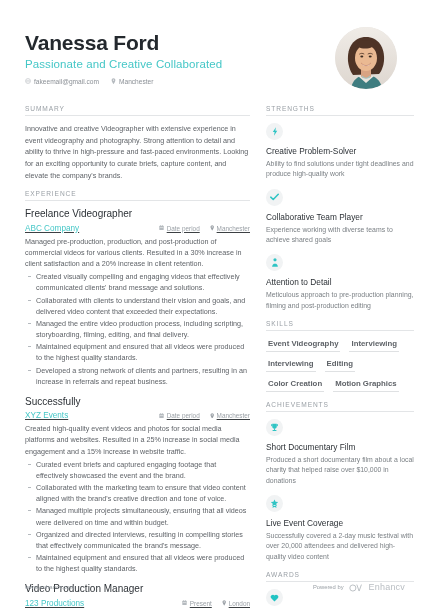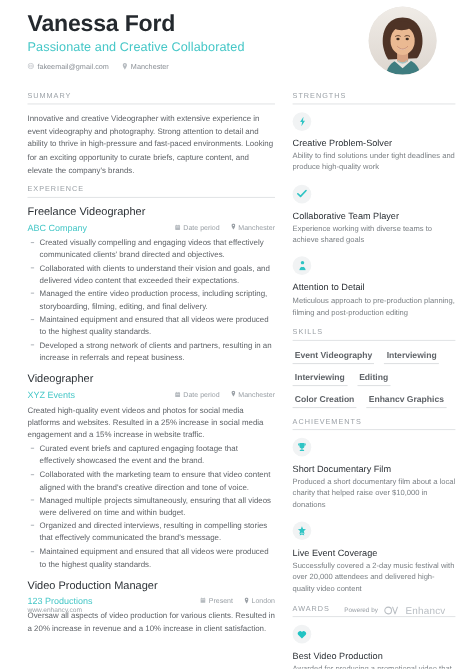--- a/index.html
+++ b/index.html
@@ -12,21 +12,21 @@
     background: #ffffff;
     font-family: "Liberation Sans", sans-serif;
     color: #3c4043;
     overflow: hidden;
   }
   .page {
     position: relative;
     width: 430px;
     height: 608px;
     box-sizing: border-box;
-    padding: 6px 25px 0 25px;
+    padding: 27px 25px 0 25px;
   }
 
   
   .header {
     display: flex;
     align-items: flex-start;
     justify-content: space-between;
   }
   .header-text { padding-top: 4px; }
   .name {
@@ -103,20 +103,21 @@
   .job-title {
     font-size: 10px;
     color: #2c3136;
     line-height: 1.25;
   }
   .job-meta-row {
     display: flex;
     align-items: center;
     margin-top: 3px;
     margin-bottom: 3px;
+    text-decoration: underline;
   }
   .job-company {
     font-size: 8.2px;
     color: #45c7c7;
     flex: 1 1 auto;
   }
   .job-meta {
     display: flex;
     align-items: center;
     gap: 10px;
@@ -201,21 +202,21 @@
     border-bottom: 1px solid #dfe1e3;
     padding: 0 2px 3px 2px;
     white-space: nowrap;
   }
 
   
   .footer {
     position: absolute;
     left: 25px;
     right: 25px;
-    bottom: 44px;
+    bottom: 12px;
     display: flex;
     align-items: center;
     justify-content: space-between;
   }
   .footer-url {
     font-size: 6px;
     color: #9aa0a6;
   }
   .footer-right {
     display: flex;
@@ -339,31 +340,32 @@
                 <span>
                   <svg width="4.4" height="5.8" viewBox="0 0 10 13">
                     <path d="M5 0.4C2.9 0.4 1.2 2.1 1.2 4.2c0 2.8 3.8 8.4 3.8 8.4s3.8-5.6 3.8-8.4C8.8 2.1 7.1 0.4 5 0.4z" fill="#9aa0a6"></path>
                     <circle cx="5" cy="4.2" r="1.3" fill="#ffffff"></circle>
                   </svg>
                 </span>
                 <span>Manchester</span>
               </span>
             </div>
           </div>
+          <div class="job-desc">Managed pre-production, production, and post-production of commercial videos for various clients. Resulted in a 30% increase in client satisfaction and a 20% increase in client retention.</div>
           <ul class="bullets">
-            <li>Created visually compelling and engaging videos that effectively communicated clients' brand directed and objectives.</li>
+            <li>Created visually compelling and engaging videos that effectively communicated clients' brand message and solutions.</li>
             <li>Collaborated with clients to understand their vision and goals, and delivered video content that exceeded their expectations.</li>
             <li>Managed the entire video production process, including scripting, storyboarding, filming, editing, and final delivery.</li>
             <li>Maintained equipment and ensured that all videos were produced to the highest quality standards.</li>
             <li>Developed a strong network of clients and partners, resulting in an increase in referrals and repeat business.</li>
           </ul>
         </div>
 
         <div class="job">
-          <div class="job-title">Videographer</div>
+          <div class="job-title">Successfully</div>
           <div class="job-meta-row">
             <div class="job-company">XYZ Events</div>
             <div class="job-meta">
               <span class="meta-item">
                 <span>
                   <svg width="5" height="5.5" viewBox="0 0 10 11">
                     <rect x="0.6" y="1.6" width="8.8" height="8.4" rx="1" fill="#b5babf"></rect>
                     <rect x="2" y="0.2" width="1.3" height="2.6" rx="0.5" fill="#b5babf"></rect>
                     <rect x="6.7" y="0.2" width="1.3" height="2.6" rx="0.5" fill="#b5babf"></rect>
                     <rect x="1.7" y="4.2" width="6.6" height="0.9" fill="#ffffff"></rect>
@@ -478,21 +480,21 @@
           <div class="skill-row">
             <span class="skill-tag">Event Videography</span>
             <span class="skill-tag">Interviewing</span>
           </div>
           <div class="skill-row">
             <span class="skill-tag">Interviewing</span>
             <span class="skill-tag">Editing</span>
           </div>
           <div class="skill-row">
             <span class="skill-tag">Color Creation</span>
-            <span class="skill-tag">Enhancv Graphics</span>
+            <span class="skill-tag">Motion Graphics</span>
           </div>
         </div>
       </div>
 
       <div class="section">
         <div class="section-title">ACHIEVEMENTS</div>
         <div class="section-rule"></div>
 
         <div class="iblock">
           <div class="iblock-icon">

